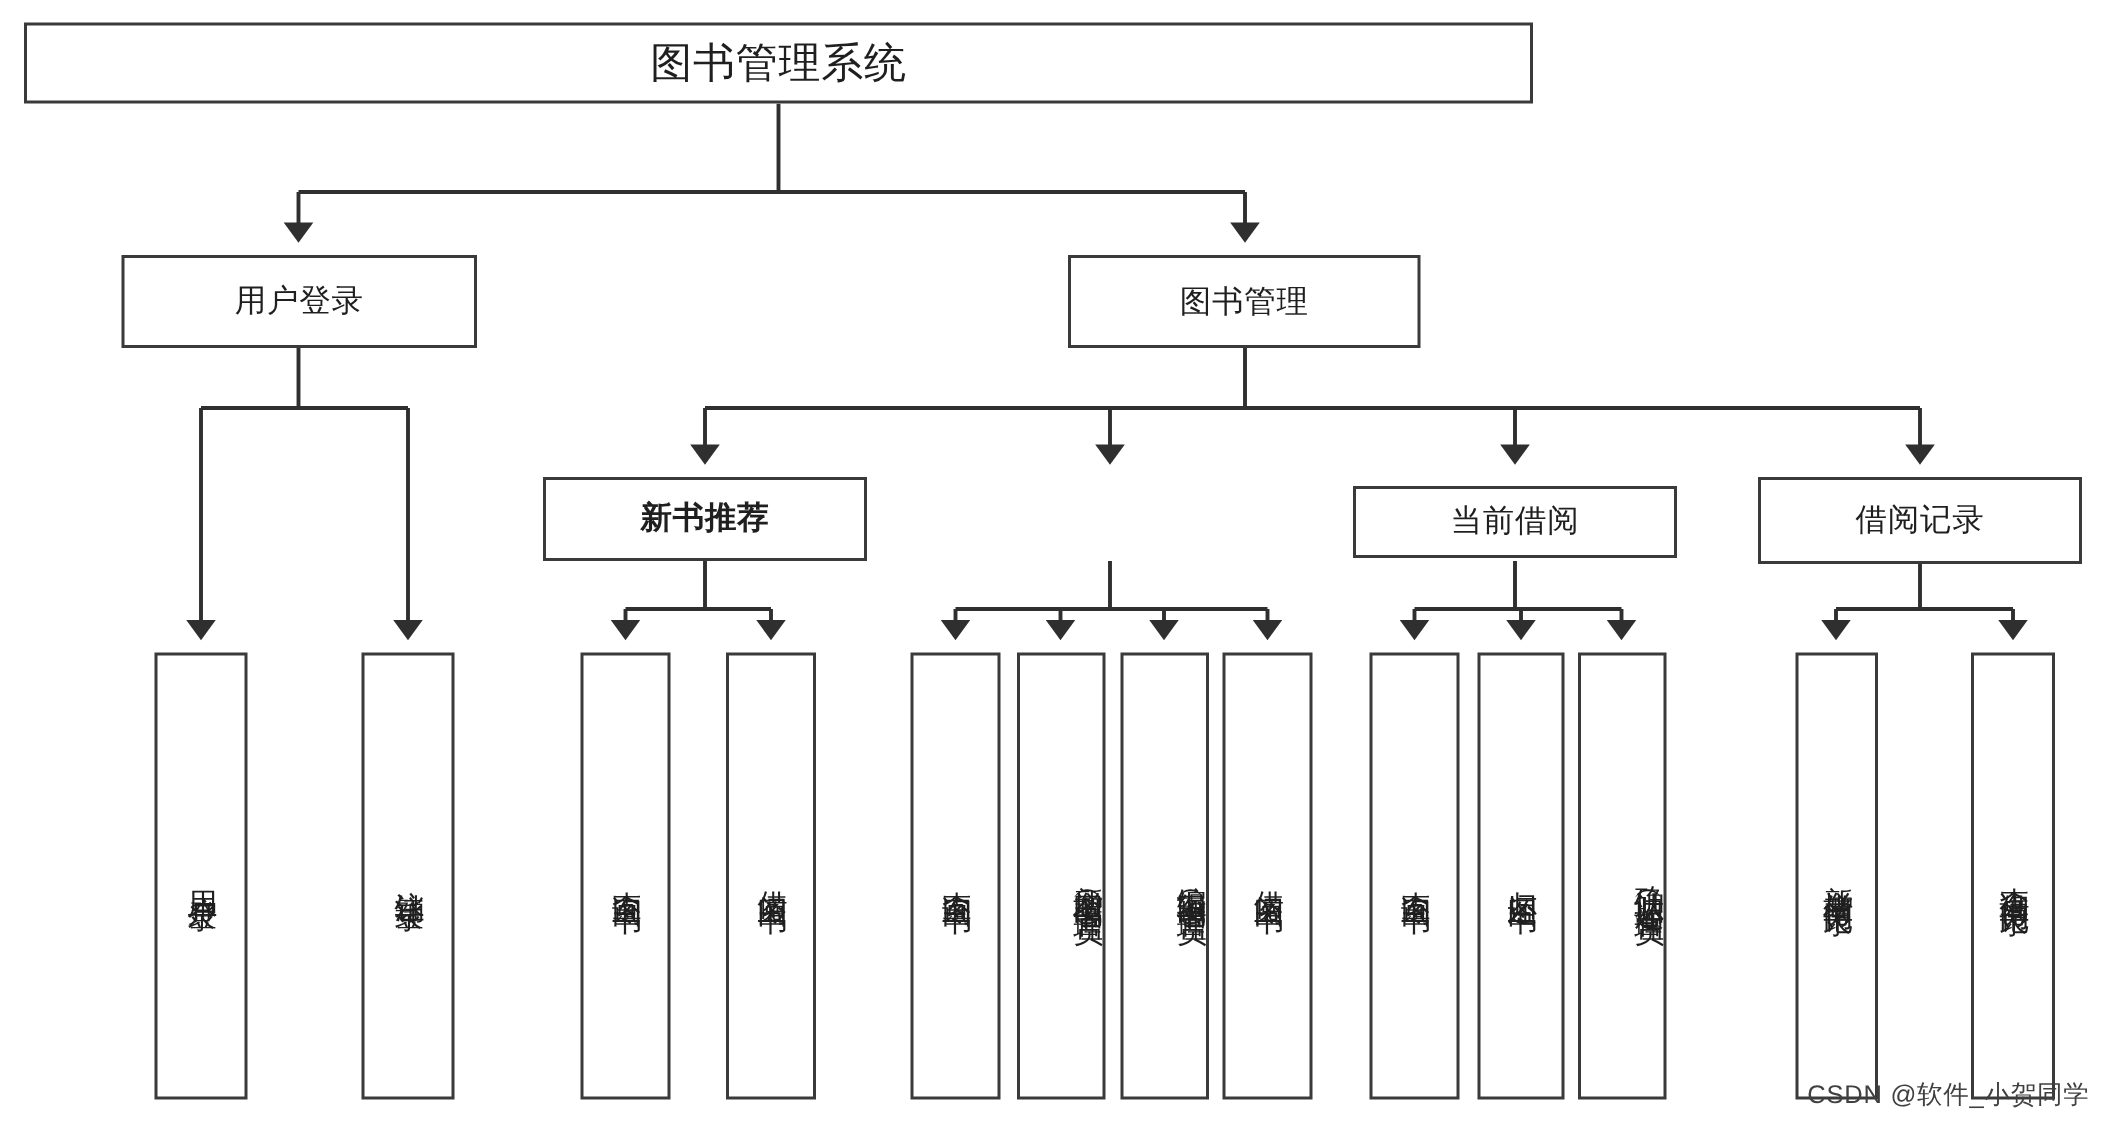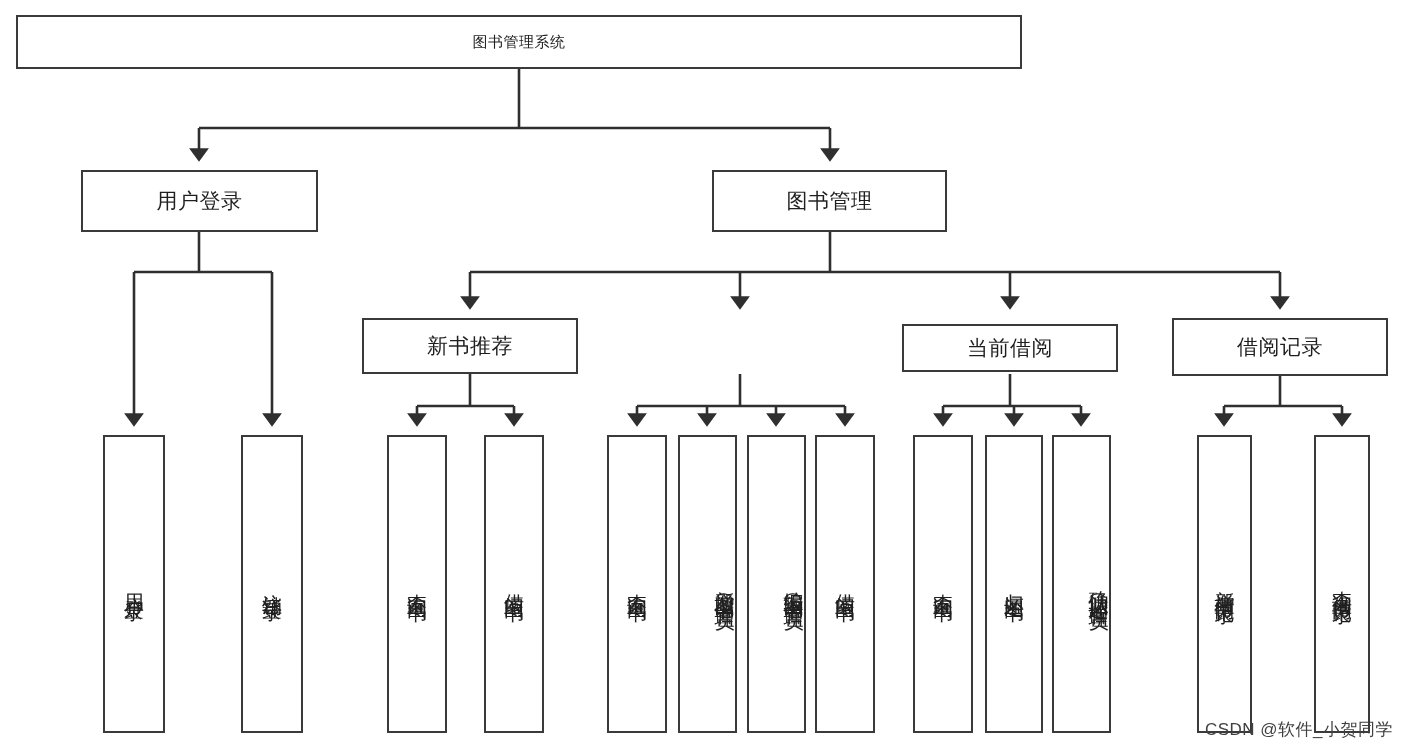--- a/index.html
+++ b/index.html
@@ -57,33 +57,33 @@
   .node.vertical.tall-text {
     padding-top: 8px;
   }
   .node.vertical.mid-text {
     align-items: center;
     padding-top: 0;
   }
   #node-root {
     left: 16px; top: 15px;
     width: 1006px; height: 54px;
-    font-size: 15px;
+    font-size: 28px;
   }
   #node-user-login {
     left: 81px; top: 170px;
     width: 237px; height: 62px;
   }
   #node-book-manage {
     left: 712px; top: 170px;
     width: 235px; height: 62px; font-family: Liberation Serif, serif;
   }
   #node-new-book-rec {
     left: 362px; top: 318px;
-    width: 216px; height: 56px;
+    width: 216px; height: 56px; font-weight: bold;
   }
   #node-book-borrow {
     left: 632px; top: 318px;
     width: 216px; height: 56px;
   }
   #node-current-borrow {
     left: 902px; top: 324px;
     width: 216px; height: 48px;
   }
   #node-borrow-record {

